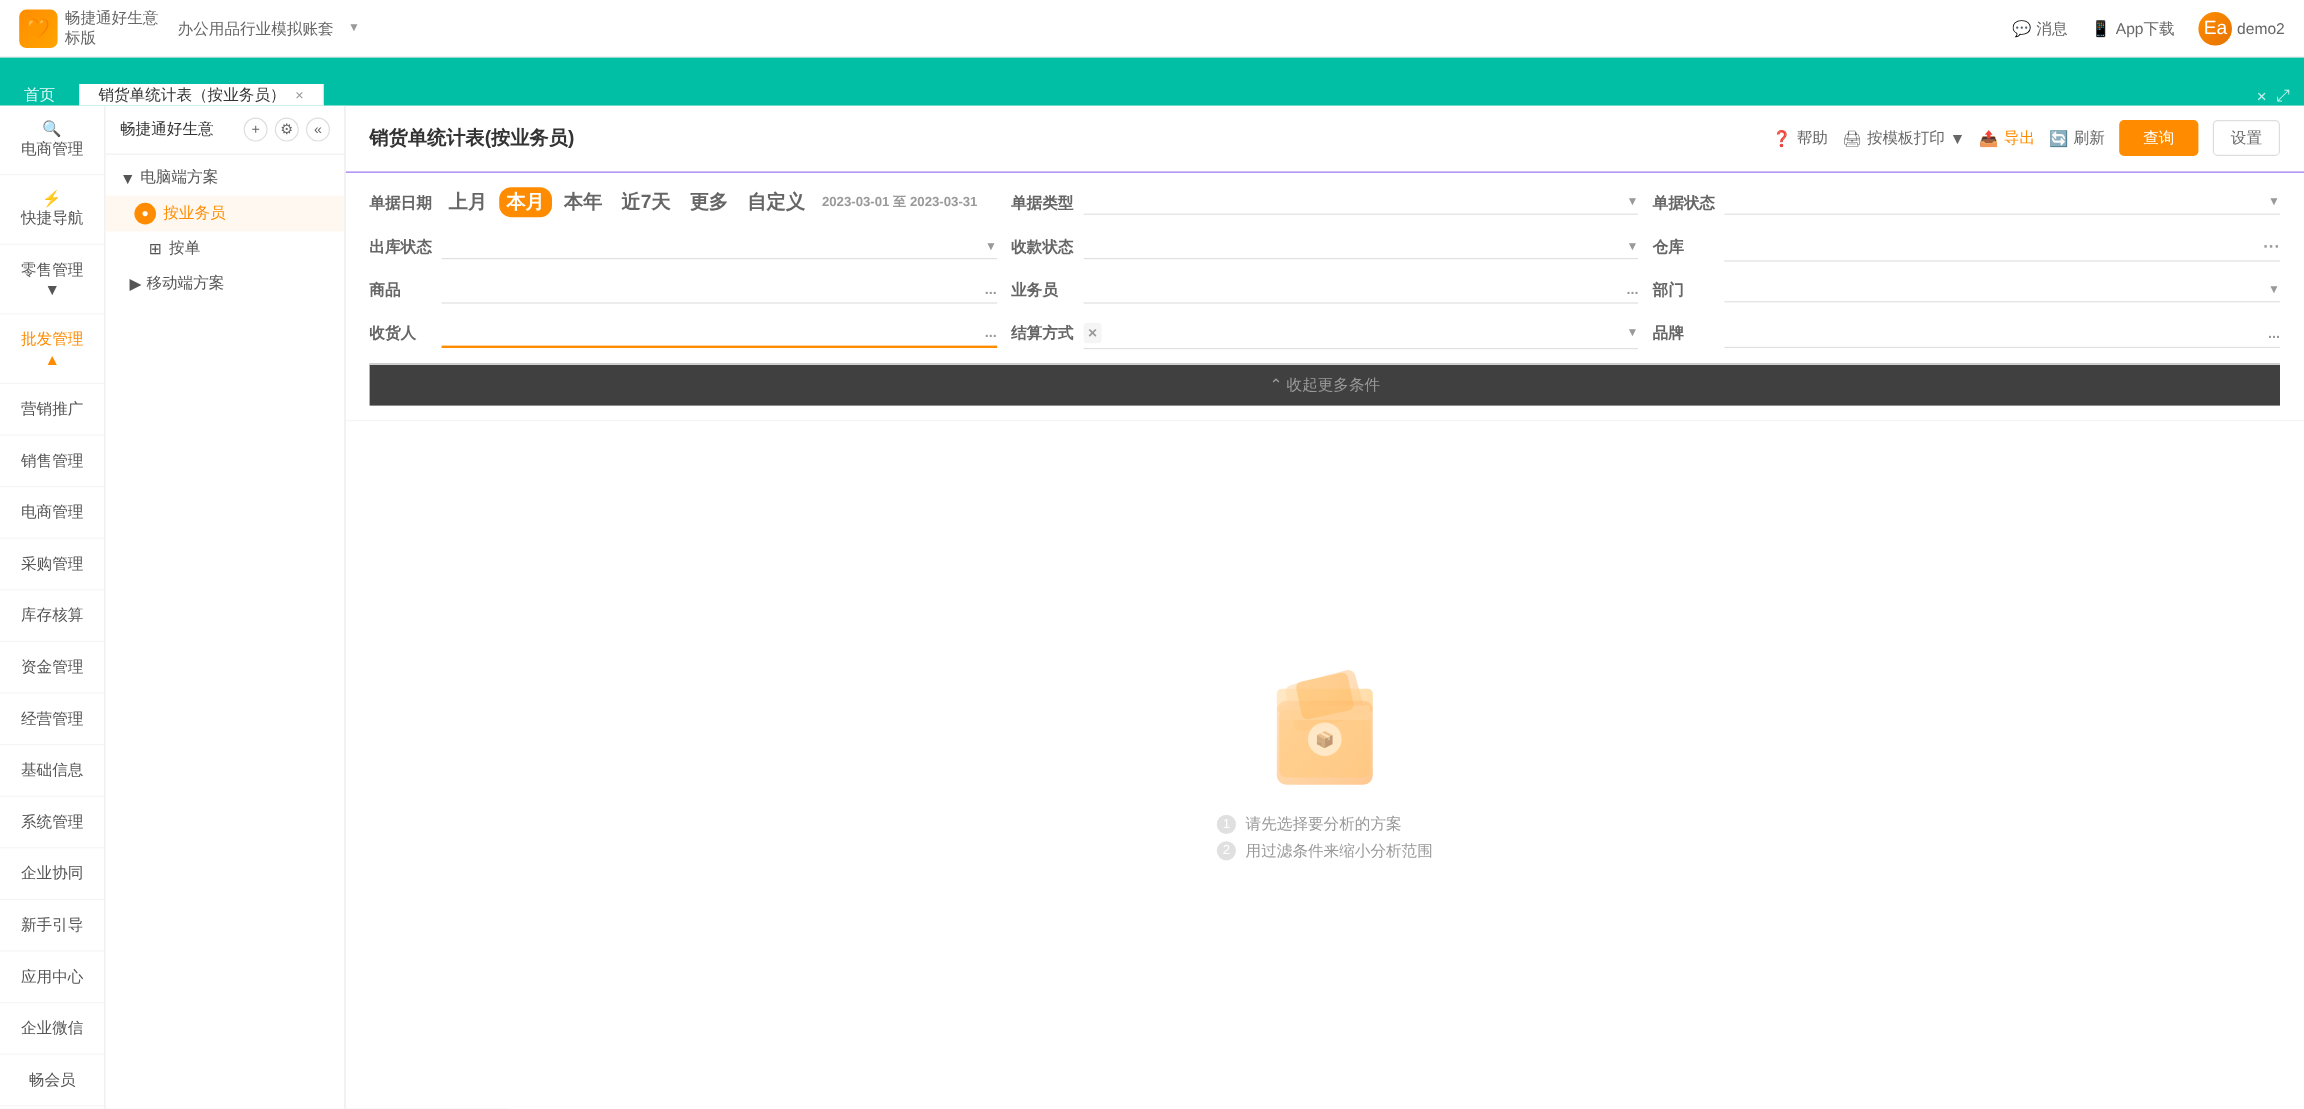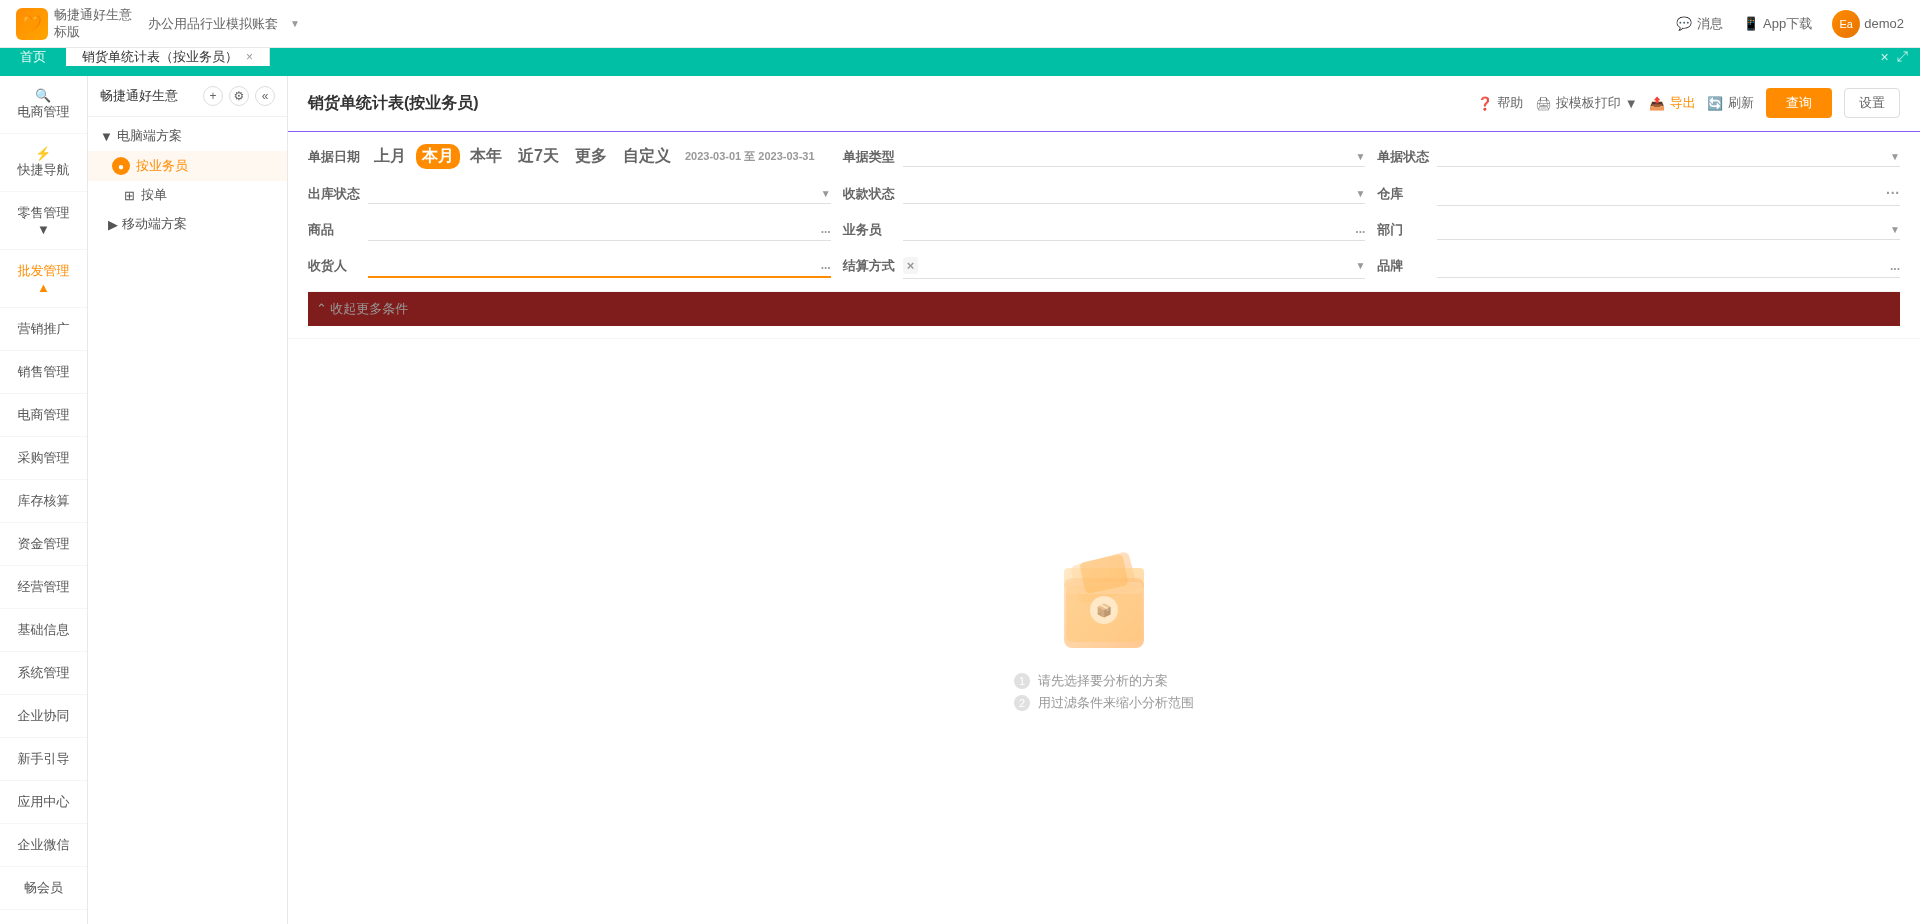--- a/index.html
+++ b/index.html
@@ -67,29 +67,29 @@
     }
     .avatar {
       width: 28px;
       height: 28px;
       border-radius: 50%;
       background: linear-gradient(135deg, #ff8c00, #e67300);
       display: flex;
       align-items: center;
       justify-content: center;
       color: white;
-      font-size: 11px;
+      font-size: 16px;
     }
 
     
     .tab-bar {
-      height: 28px;
+      height: 40px;
       background: #00bfa5;
       display: flex;
-      align-items: flex-start;
+      align-items: flex-end;
       flex-shrink: 0;
     }
     .tab-home {
       padding: 0 20px;
       color: white;
       display: flex;
       align-items: center;
       cursor: pointer;
       font-size: 13px;
       opacity: 0.9;
@@ -367,25 +367,26 @@
       border-radius: 10px;
     }
     .date-range-text {
       font-size: 11px;
       color: #999;
       margin-left: 4px;
     }
 
     
     .collapse-bar {
+      text-align: center;
       padding: 8px;
       color: #999;
       cursor: pointer;
       font-size: 12px;
-      background: #7f1d1d;
+      background: #404040;
       border-top: 1px solid #f5f5f5;
     }
 
     
     .empty-state {
       flex: 1;
       display: flex;
       flex-direction: column;
       align-items: center;
       justify-content: center;

